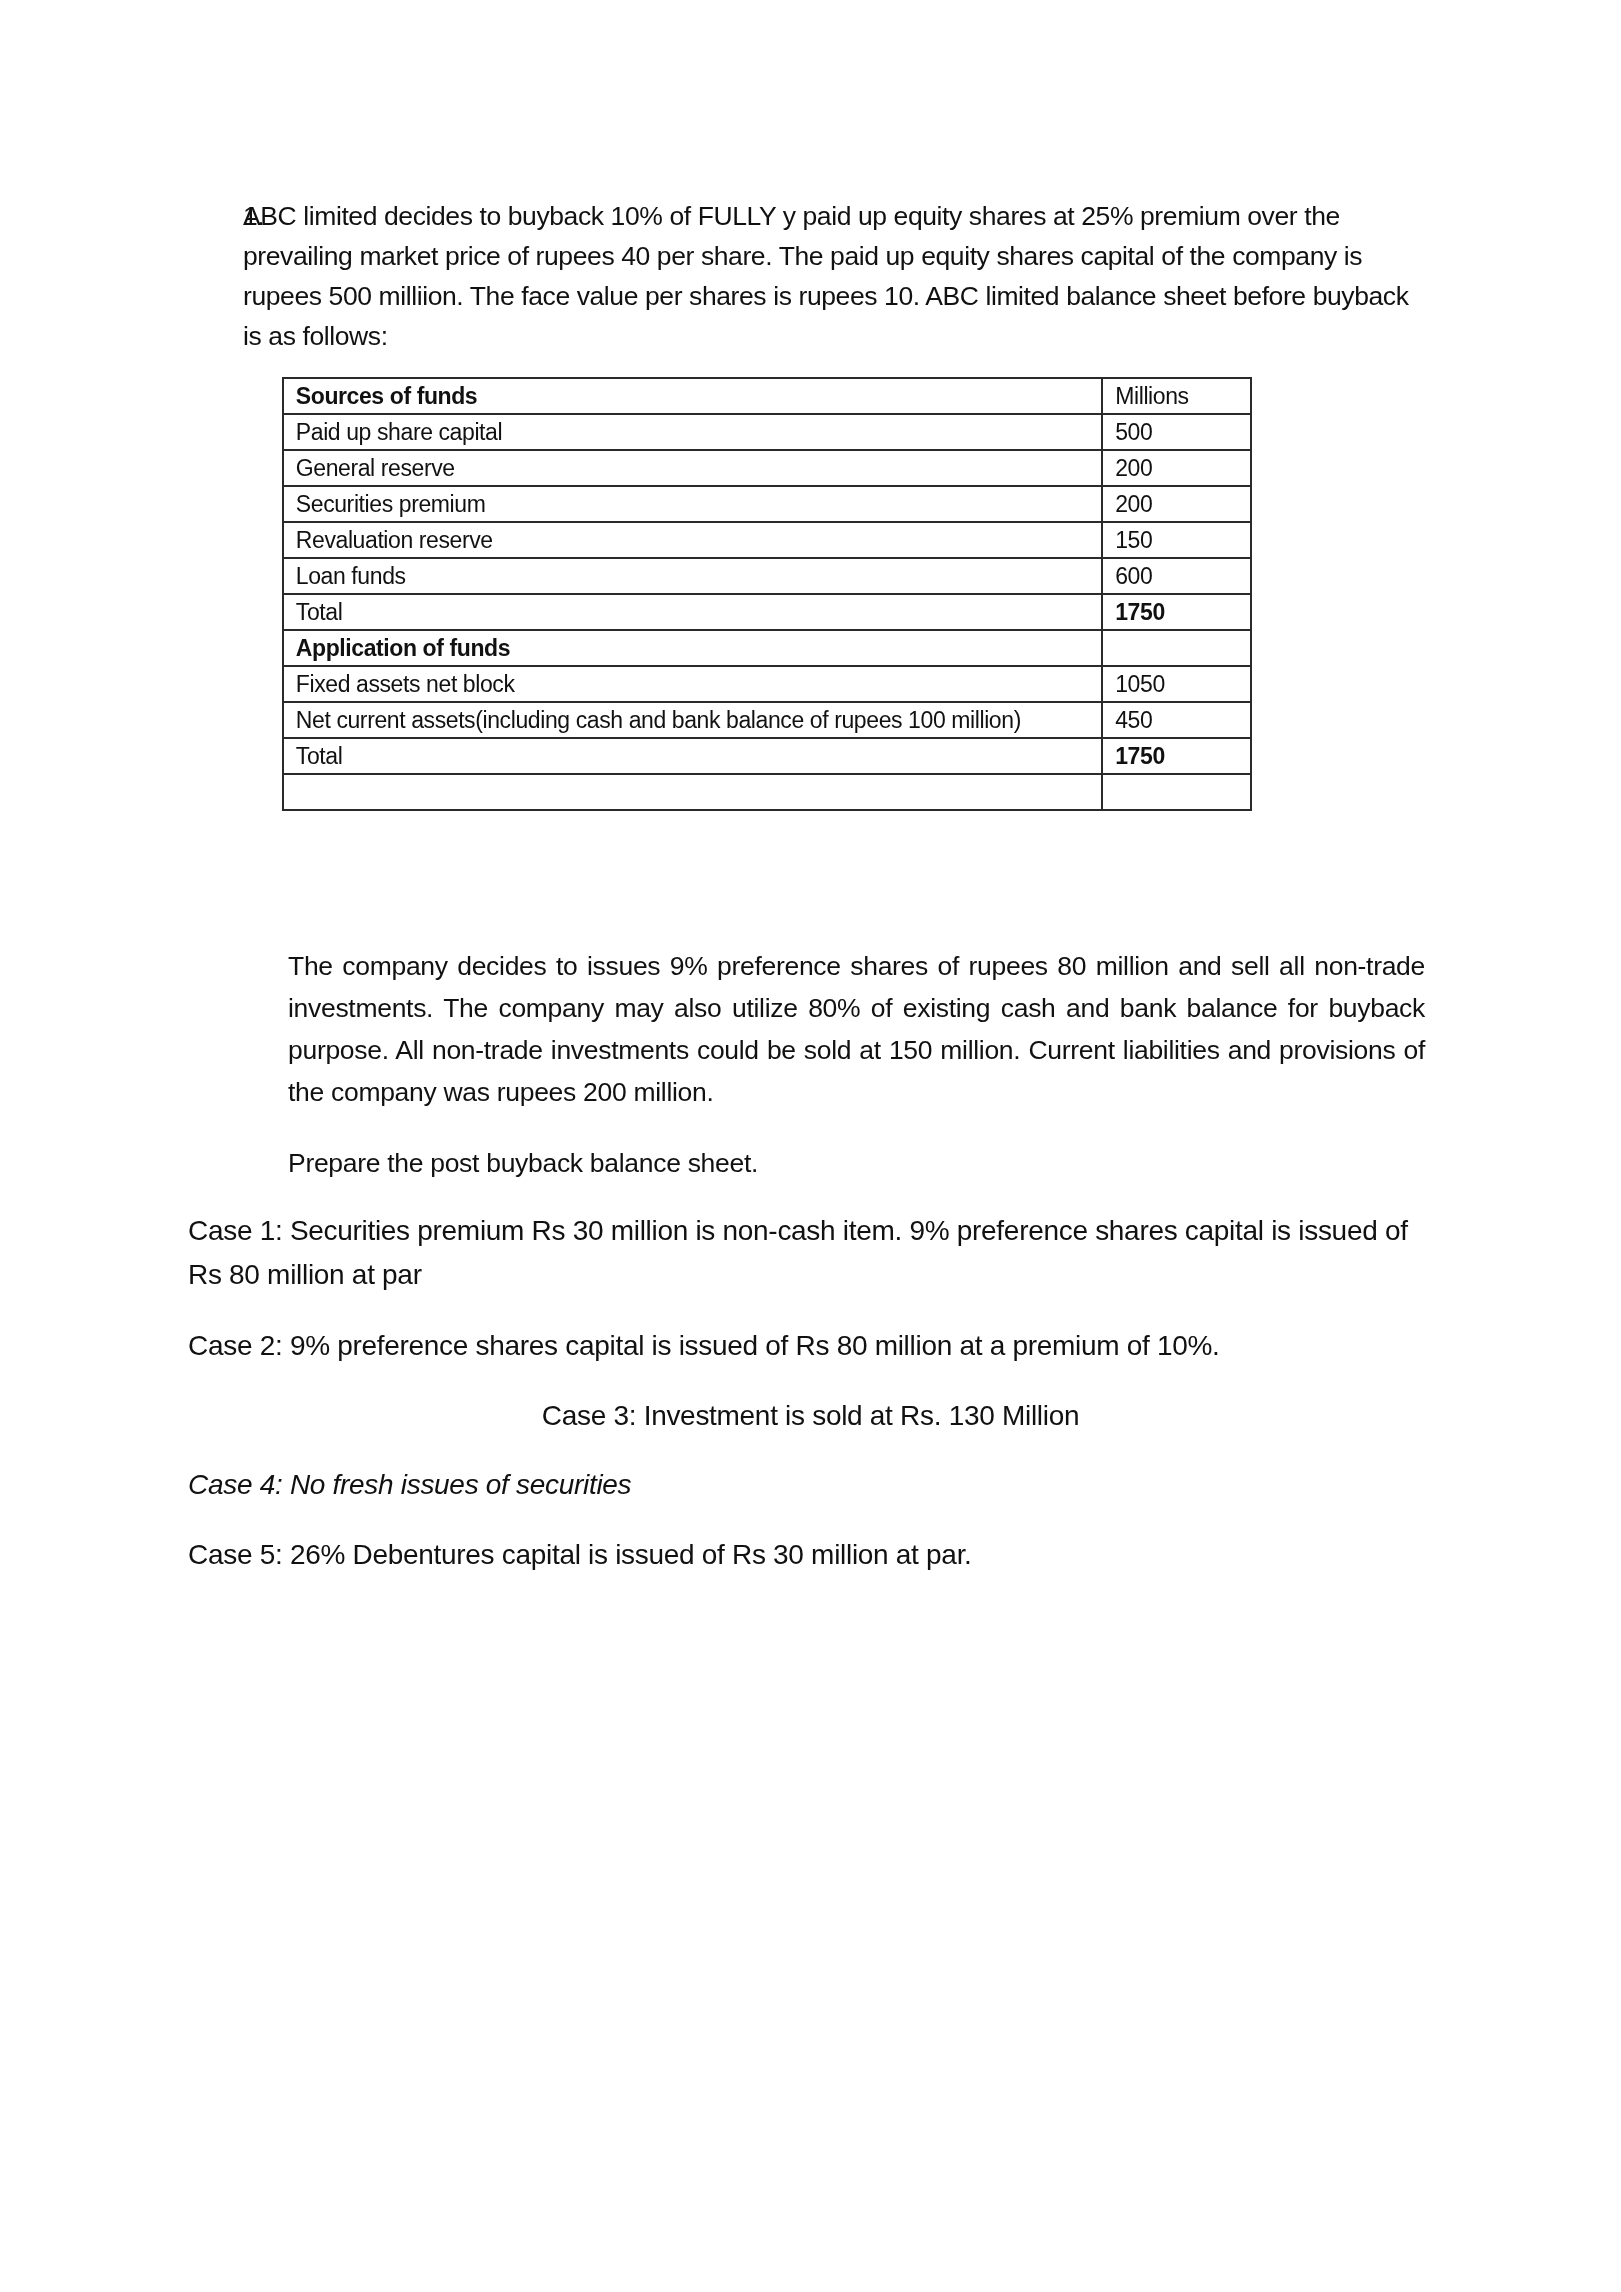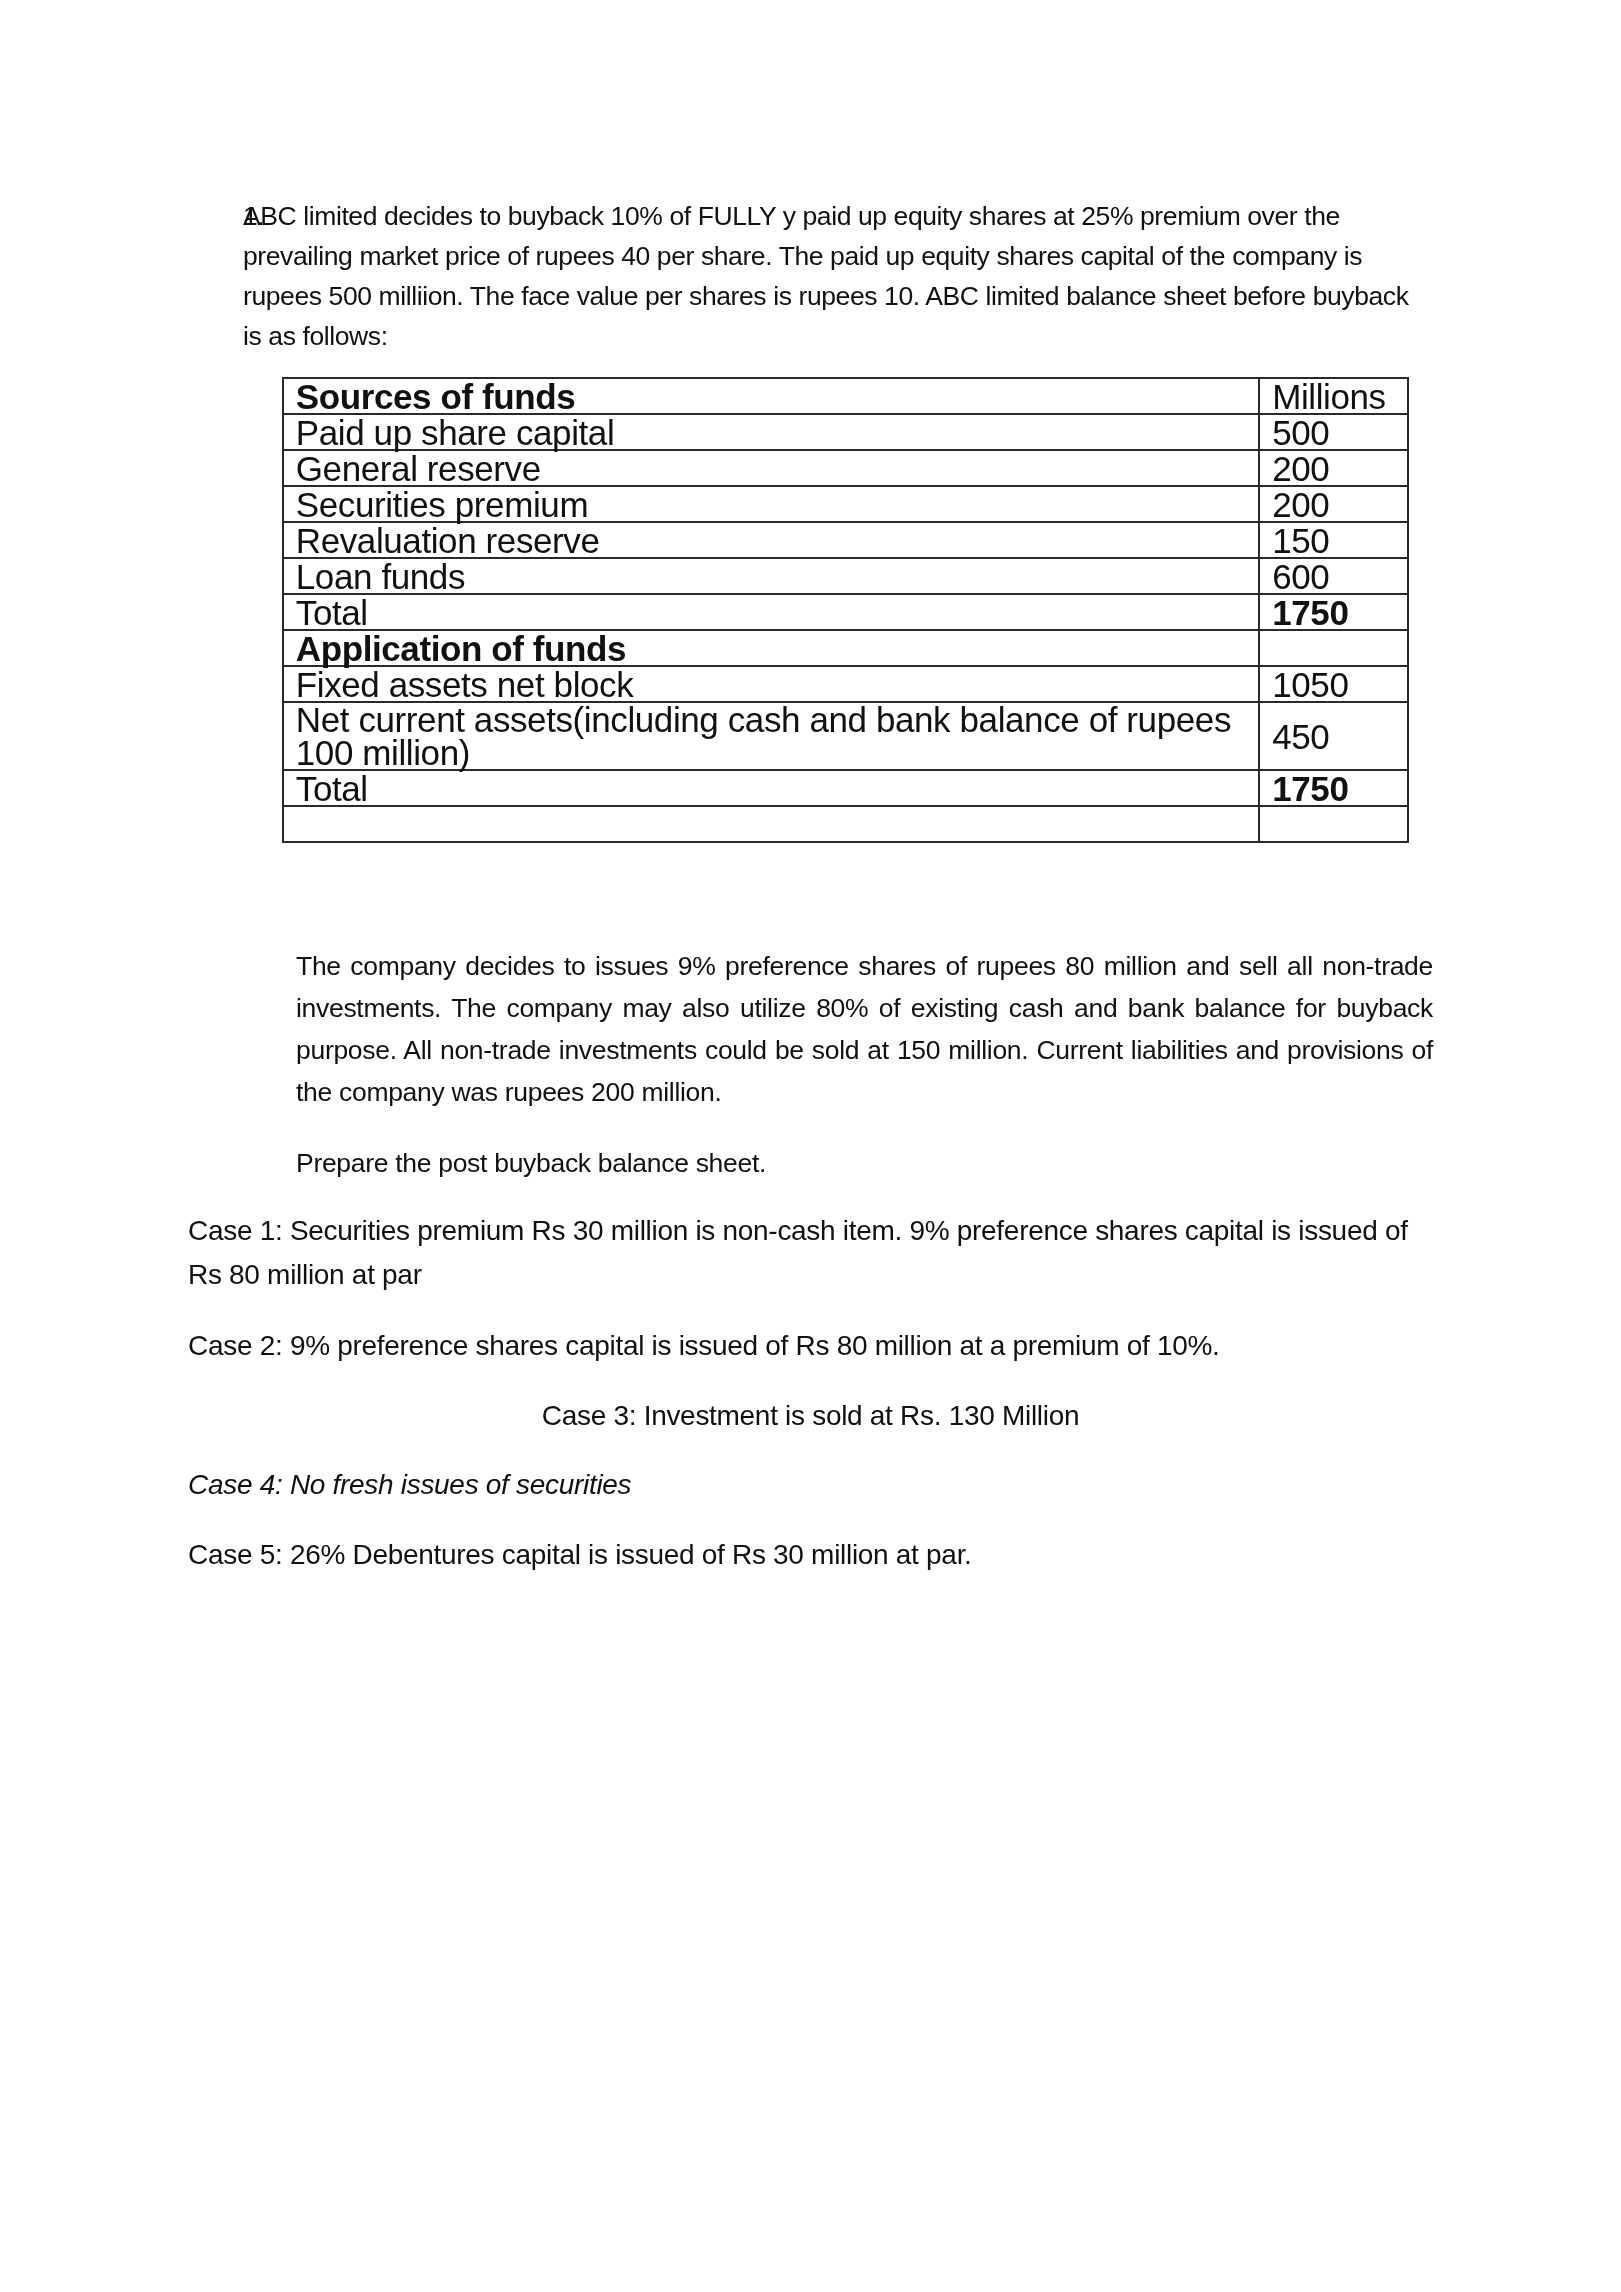--- a/index.html
+++ b/index.html
@@ -7,31 +7,31 @@
     width: 1621px; height: 2293px; position: relative; overflow: hidden;
     font-family: "Liberation Sans", sans-serif; color: #111111;
   }
   .q {
     position: absolute; left: 243px; top: 196px; width: 1176px;
     font-size: 26.5px; line-height: 40px; letter-spacing: -0.4px;
   }
   .q .num { position: absolute; left: 0; top: 0; }
   .q .body { }
   table.bs {
-    position: absolute; left: 282px; top: 377px; width: 1127px;
-    border-collapse: collapse; font-size: 35px; letter-spacing: -0.4px;
+    position: absolute; left: 282px; top: 377px; width: 970px;
+    border-collapse: collapse; font-size: 23px; letter-spacing: -0.4px;
   }
   table.bs td {
     border: 2px solid #2a2a2a; height: 34px; padding: 0 11.8px;
     vertical-align: middle; line-height: 33px;
   }
   table.bs td.val { width: 123px; }
   table.bs .bold { font-weight: bold; }
   .para {
-    position: absolute; left: 296px; width: 1137px;
+    position: absolute; left: 288px; width: 1137px;
     font-size: 26.5px; line-height: 42px; text-align: justify; letter-spacing: -0.3px;
   }
   .case {
     position: absolute; left: 188px; width: 1245px;
     font-size: 28px; line-height: 44px; letter-spacing: -0.3px;
   }
 </style>
 </head>
 <body>
 

